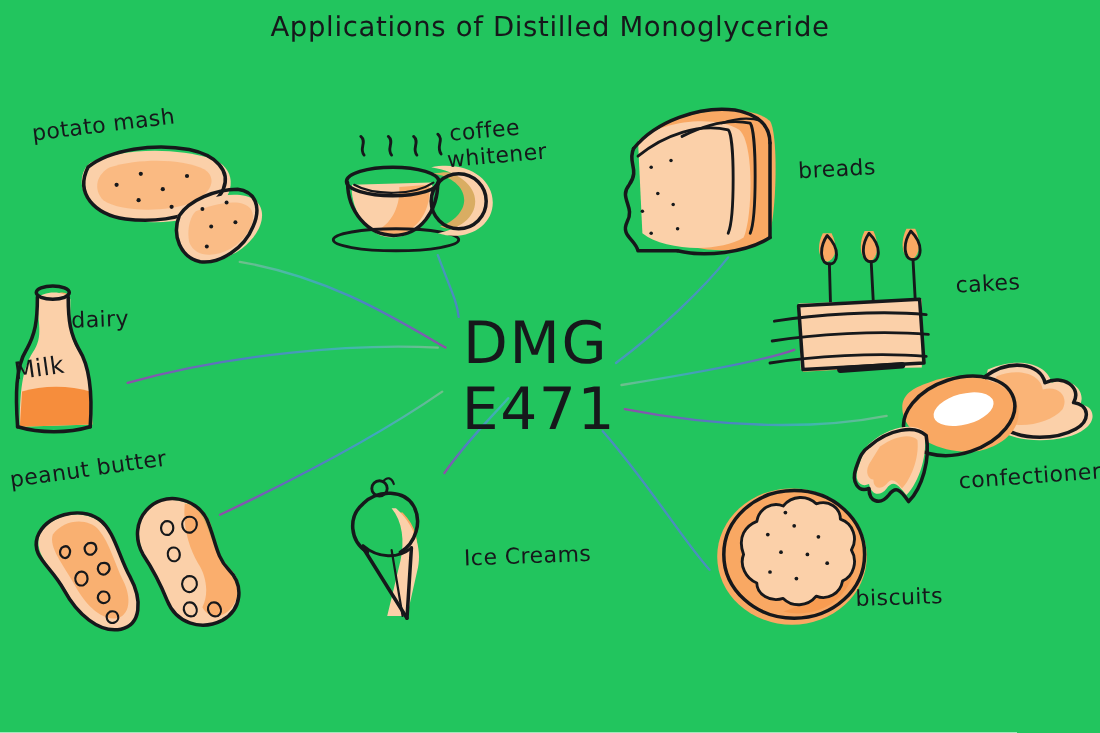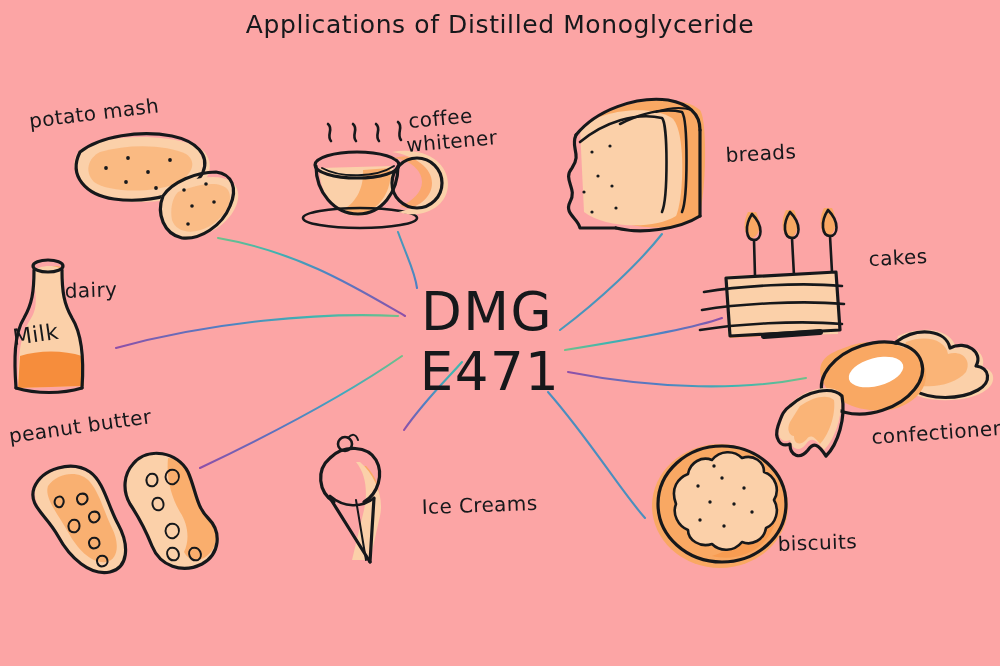--- a/index.html
+++ b/index.html
@@ -12,21 +12,21 @@
     width: 1000px;
     height: 666px;
     overflow: hidden;
     font-family: "DejaVu Sans", sans-serif;
     position: relative;
   }
   #canvas-root {
     position: relative;
     width: 1000px;
     height: 666px;
-    background: #fca5a5;
+    background: #22c55e;
   }
   svg#diagram {
     position: absolute;
     top: 0;
     left: 0;
     width: 1000px;
     height: 666px;
     display: block;
   }
   .hand-text {

